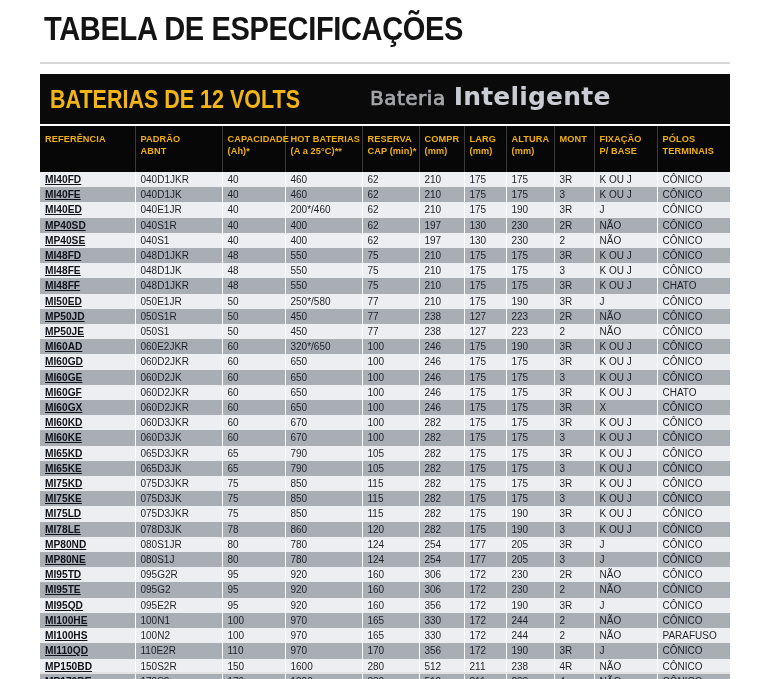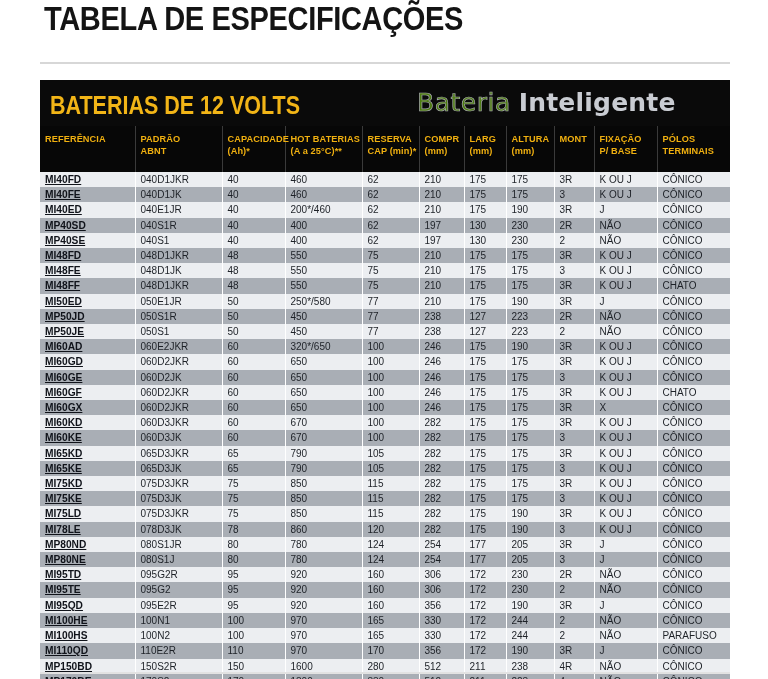--- a/index.html
+++ b/index.html
@@ -19,21 +19,21 @@
     background: #ffffff;
   }
 
   
   .title-bar {
     position: absolute;
     left: 0; top: 0;
     width: 768px;
     height: 58px;
     display: flex;
-    align-items: flex-start;
+    align-items: center;
   }
   .page-title {
     margin-left: 44px;
     font-family: "Liberation Sans Narrow", "Liberation Sans", sans-serif;
     font-weight: bold;
     font-size: 33px;
     letter-spacing: -0.4px;
     color: #141414;
     transform: scaleX(0.88);
     transform-origin: left center;
@@ -43,21 +43,21 @@
   .title-rule {
     position: absolute;
     left: 40px; top: 62px;
     width: 690px; height: 2px;
     background: #d7d7d7;
   }
 
   
   .banner {
     position: absolute;
-    left: 40px; top: 80px;
+    left: 40px; top: 74px;
     width: 690px; height: 50px;
     background: #0a0a0a;
     display: flex;
     align-items: center;
   }
   .banner-title {
     margin-left: 10px;
     font-family: "Liberation Sans Narrow", "Liberation Sans", sans-serif;
     font-weight: bold;
     font-size: 25px;
@@ -71,26 +71,25 @@
     position: absolute;
     left: 330px;
     top: 8px;
     display: flex;
     align-items: baseline;
     gap: 8px;
     white-space: nowrap;
   }
   .brand-thin {
     font-family: "DejaVu Sans", sans-serif;
-    font-size: 25px;
+    font-size: 20px;
     font-weight: 400;
-    color: #4d7c0f;
+    color: #a3a3a3;
     -webkit-text-stroke: 0.7px #a8aab0;
     letter-spacing: 0.5px;
-    margin-left: 47px;
   }
   .brand-bold {
     font-family: "DejaVu Sans", sans-serif;
     font-size: 25px;
     font-weight: bold;
     color: #c9ccd2;
     letter-spacing: 0.2px;
   }
 
   

